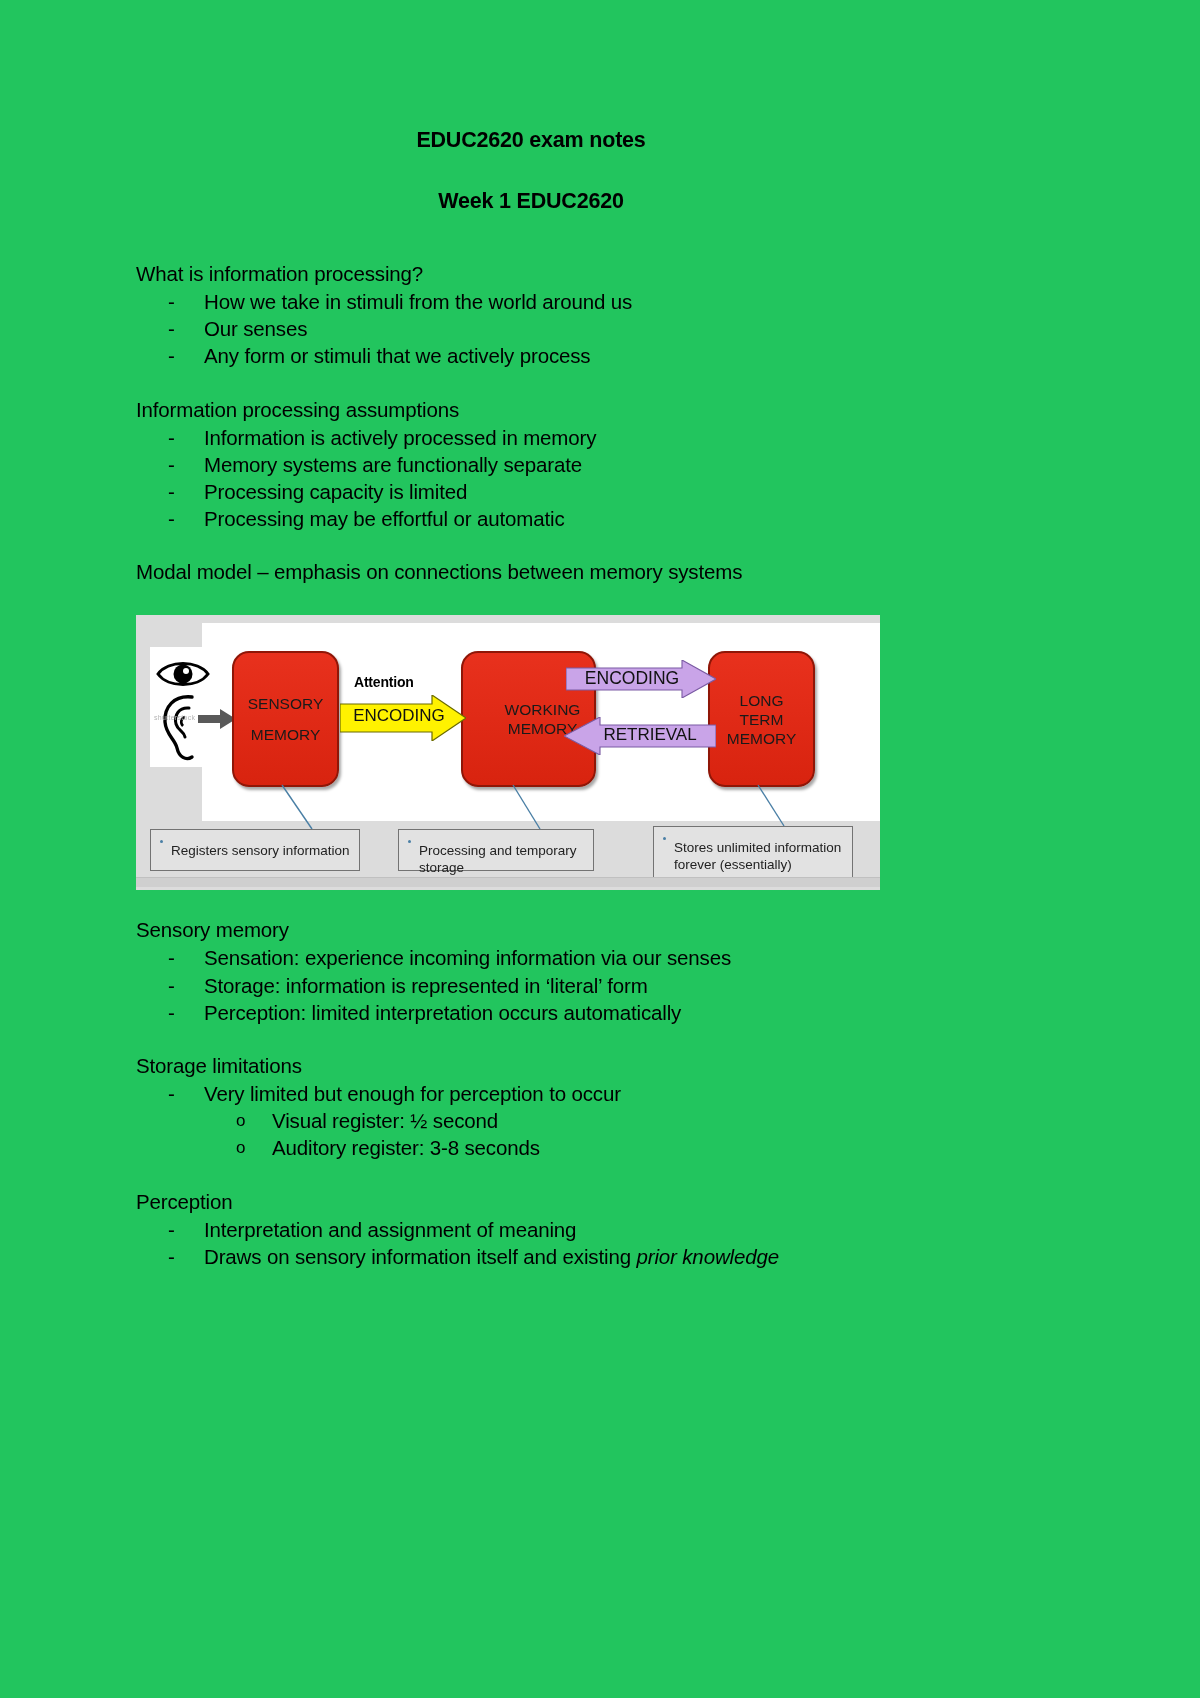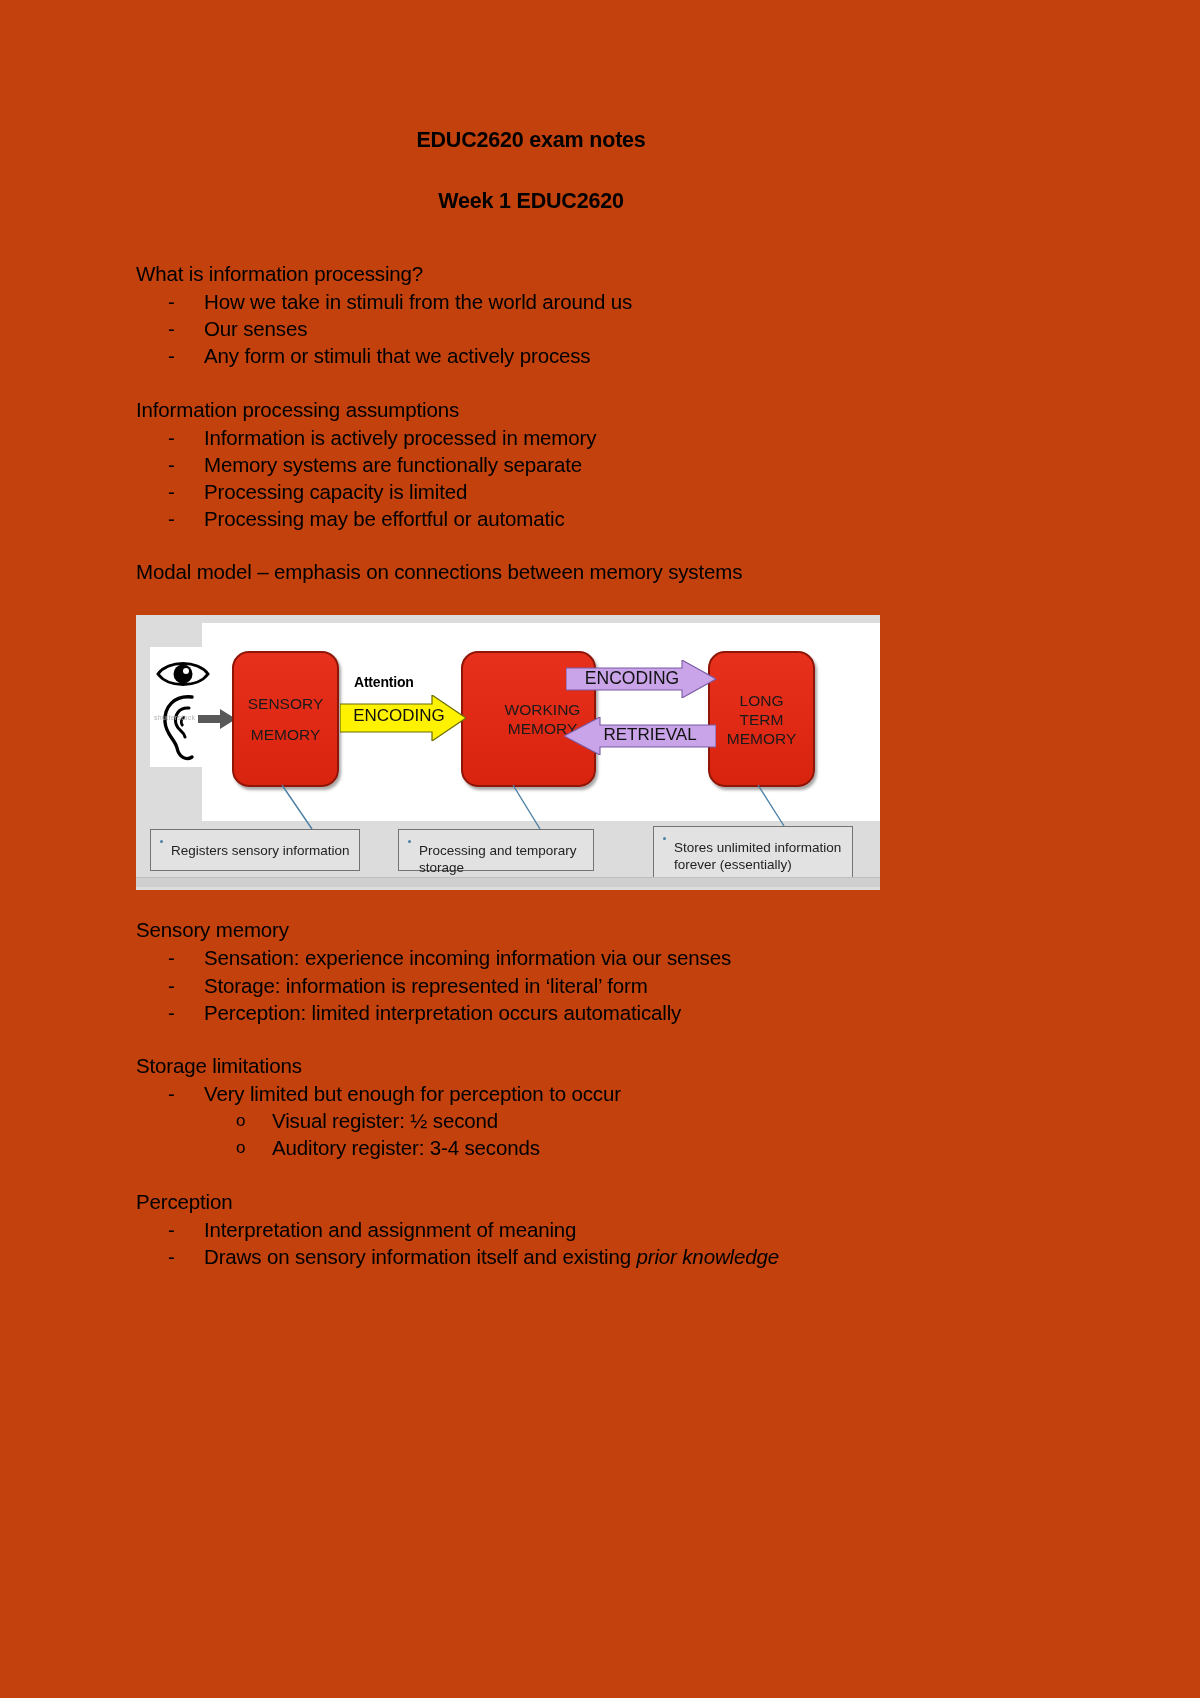--- a/index.html
+++ b/index.html
@@ -13,21 +13,21 @@
     font-family: "Liberation Sans", sans-serif;
     color: #000000;
     position: relative;
     overflow: hidden;
   }
   .page {
     position: absolute;
     left: 0; top: 0;
     width: 1200px;
     height: 1698px;
-    background: #c2410c;
+    background: #22c55e;
   }
   .content {
     position: absolute;
     left: 136px;
     top: 128px;
     width: 930px;
   }
 
   
   .doc-title, .doc-subtitle {
@@ -338,21 +338,21 @@
     </ul>
 
     <div class="gap"></div>
 
     <div class="section-head">Storage limitations</div>
     <ul class="bul">
       <li><span class="mk">-</span><span>Very limited but enough for perception to occur</span></li>
     </ul>
     <ul class="sub">
       <li><span class="mk">o</span><span>Visual register: ½ second</span></li>
-      <li><span class="mk">o</span><span>Auditory register: 3-4 seconds</span></li>
+      <li><span class="mk">o</span><span>Auditory register: 3-8 seconds</span></li>
     </ul>
 
     <div class="gap"></div>
 
     <div class="section-head">Perception</div>
     <ul class="bul">
       <li><span class="mk">-</span><span>Interpretation and assignment of meaning</span></li>
       <li><span class="mk">-</span><span>Draws on sensory information itself and existing </span><span class="ital">prior knowledge</span></li>
     </ul>
 

